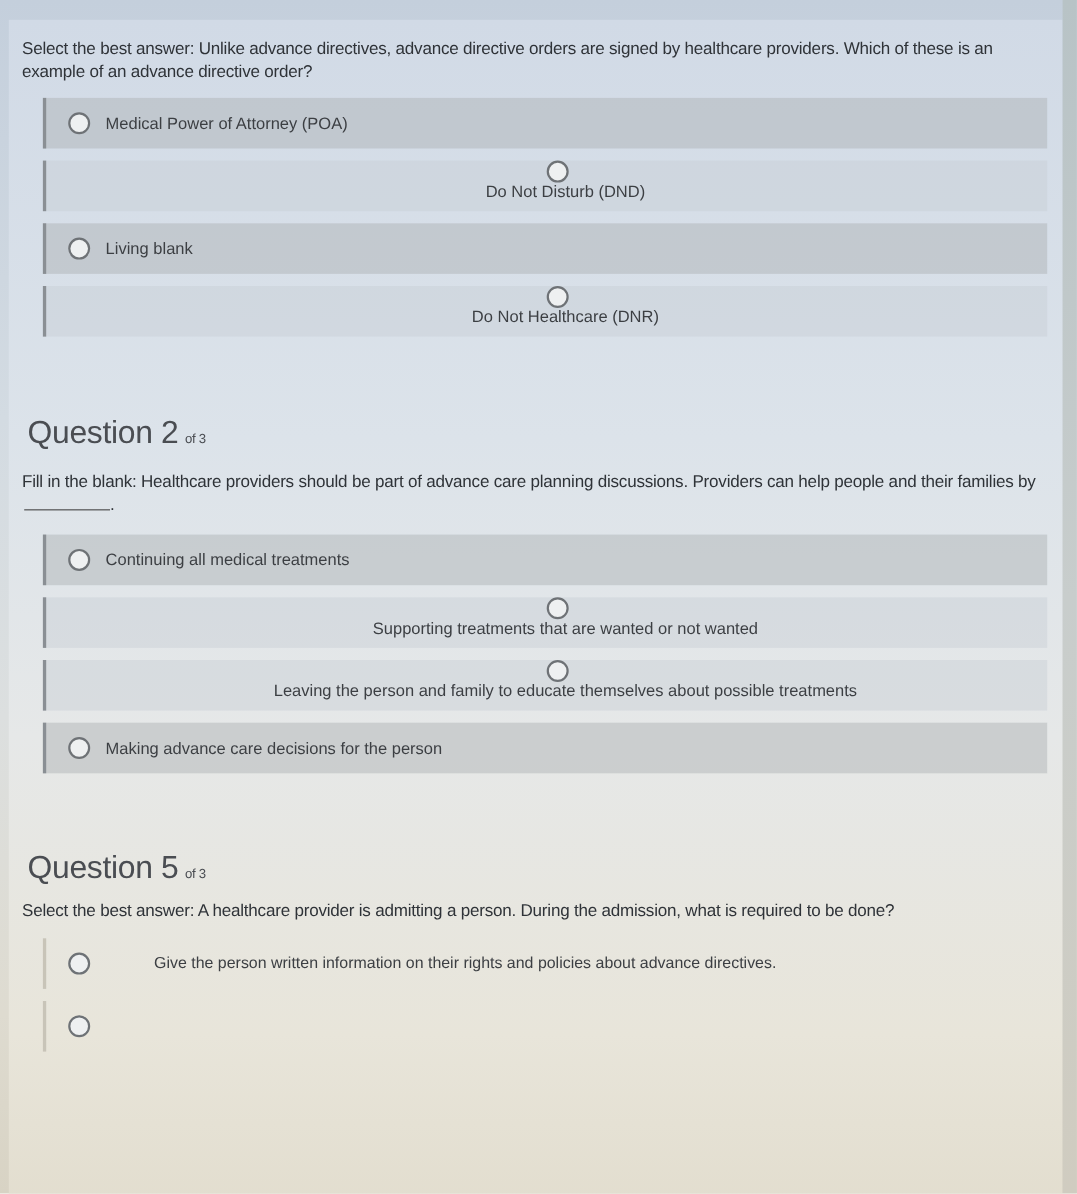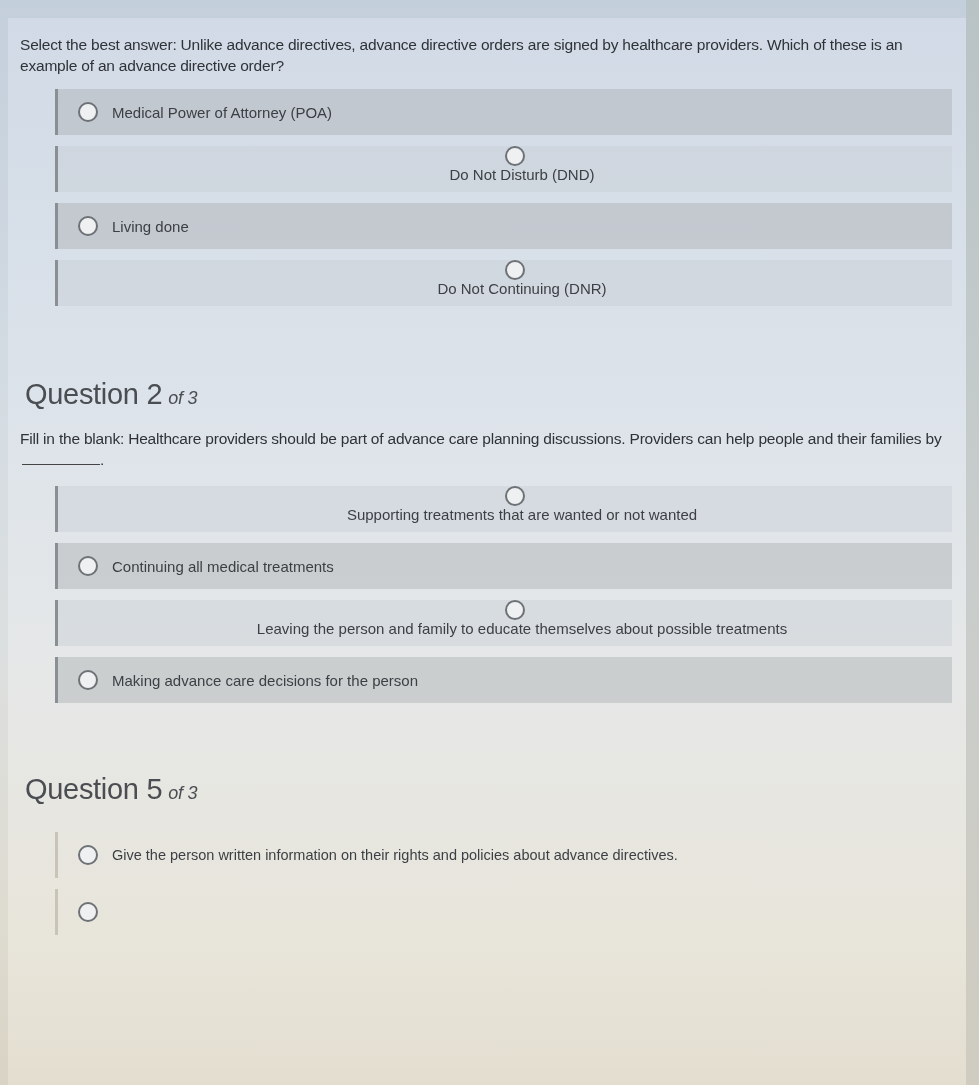--- a/index.html
+++ b/index.html
@@ -18,43 +18,43 @@
     position:absolute; right:0; top:0; width:13px; height:1085px;
     background: linear-gradient(180deg, #b8c3c6 0%, #c8cdcc 50%, #d0ccc0 100%);
   }
   .q-prompt {
     font-size:15.5px; line-height:21px; color:#2f3338; letter-spacing:-0.2px;
     padding-left:12px; padding-right:20px;
   }
   .q-heading {
     font-size:29px; color:#4a4d52; padding-left:17px; letter-spacing:-0.3px;
   }
-  .q-heading .of { font-size:18px; font-style:italic; margin-left:6px; }
-  .options { margin-left:34px; margin-right:14px;padding-left:13px; }
+  .q-heading .of { font-size:12px; margin-left:6px; }
+  .options { margin-left:18px; margin-right:14px;padding-left:13px; }
   .option {
     display:flex; align-items:center; height:46px; margin-bottom:11px;
     border-left:3px solid #8a8f94;
     padding-left:20px; cursor:pointer;
   }
   .option.shade { background: rgba(170,176,178,0.45); }
   .option.light { background: rgba(200,206,212,0.45); flex-direction: column; }
   .radio {
     width:16px; height:16px; border-radius:50%;
     border:2.5px solid #6e7276; background:#eef0f1; flex:none;
   }
   .opt-label { margin-left:14px; font-size:15px; color:#3c3f43; }
   #q1 { position:absolute; top:16px; left:0; width:100%; }
   #q1 .options { margin-top:13px; }
   #q2h { position:absolute; top:360px; left:0; }
   #q2 { position:absolute; top:410px; left:0; width:100%; }
   #q2 .options { margin-top:16px; }
   #q3h { position:absolute; top:755px; left:0; }
   #q3 { position:absolute; top:800px; left:0; width:100%; }
   #q3 .options { margin-top:14px; }
-  #q3 .option { border-left-color:#c8c4b8; background:transparent; }
+  #q3 .option { border-left-color:#c8c4b8; background:transparent;gap:44px; }
   #q3 .opt-label { font-size:14.5px; }
   .blank { display:inline-block; width:78px; border-bottom:1px solid #444; margin-left:2px; }
 </style>
 </head>
 <body>
 
 <div class="page">
 
   <section id="q1">
     <div class="q-prompt">Select the best answer: Unlike advance directives, advance directive orders are signed by healthcare providers. Which of these is an example of an advance directive order?</div>
@@ -62,62 +62,63 @@
       <div class="option shade">
         <span class="radio"></span>
         <span class="opt-label">Medical Power of Attorney (POA)</span>
       </div>
       <div class="option light">
         <span class="radio"></span>
         <span class="opt-label">Do Not Disturb (DND)</span>
       </div>
       <div class="option shade">
         <span class="radio"></span>
-        <span class="opt-label">Living done</span>
+        <span class="opt-label">Living blank</span>
       </div>
       <div class="option light">
         <span class="radio"></span>
-        <span class="opt-label">Do Not Continuing (DNR)</span>
+        <span class="opt-label">Do Not Healthcare (DNR)</span>
       </div>
     </div>
   </section>
 
   <div id="q2h" class="q-heading">
     <span>Question 2</span><span class="of">of 3</span>
   </div>
 
   <section id="q2">
     <div class="q-prompt">
       <span>Fill in the blank: Healthcare providers should be part of advance care planning discussions. Providers can help people and their families by</span><span class="blank"></span><span>.</span>
     </div>
     <div class="options">
+      <div class="option shade">
+        <span class="radio"></span>
+        <span class="opt-label">Continuing all medical treatments</span>
+      </div>
       <div class="option light">
         <span class="radio"></span>
         <span class="opt-label">Supporting treatments that are wanted or not wanted</span>
-      </div>
-      <div class="option shade">
-        <span class="radio"></span>
-        <span class="opt-label">Continuing all medical treatments</span>
       </div>
       <div class="option light">
         <span class="radio"></span>
         <span class="opt-label">Leaving the person and family to educate themselves about possible treatments</span>
       </div>
       <div class="option shade">
         <span class="radio"></span>
         <span class="opt-label">Making advance care decisions for the person</span>
       </div>
     </div>
   </section>
 
   <div id="q3h" class="q-heading">
     <span>Question 5</span><span class="of">of 3</span>
   </div>
 
   <section id="q3">
+    <div class="q-prompt">Select the best answer: A healthcare provider is admitting a person. During the admission, what is required to be done?</div>
     <div class="options">
       <div class="option">
         <span class="radio"></span>
         <span class="opt-label">Give the person written information on their rights and policies about advance directives.</span>
       </div>
       <div class="option">
         <span class="radio"></span>
       </div>
     </div>
   </section>

